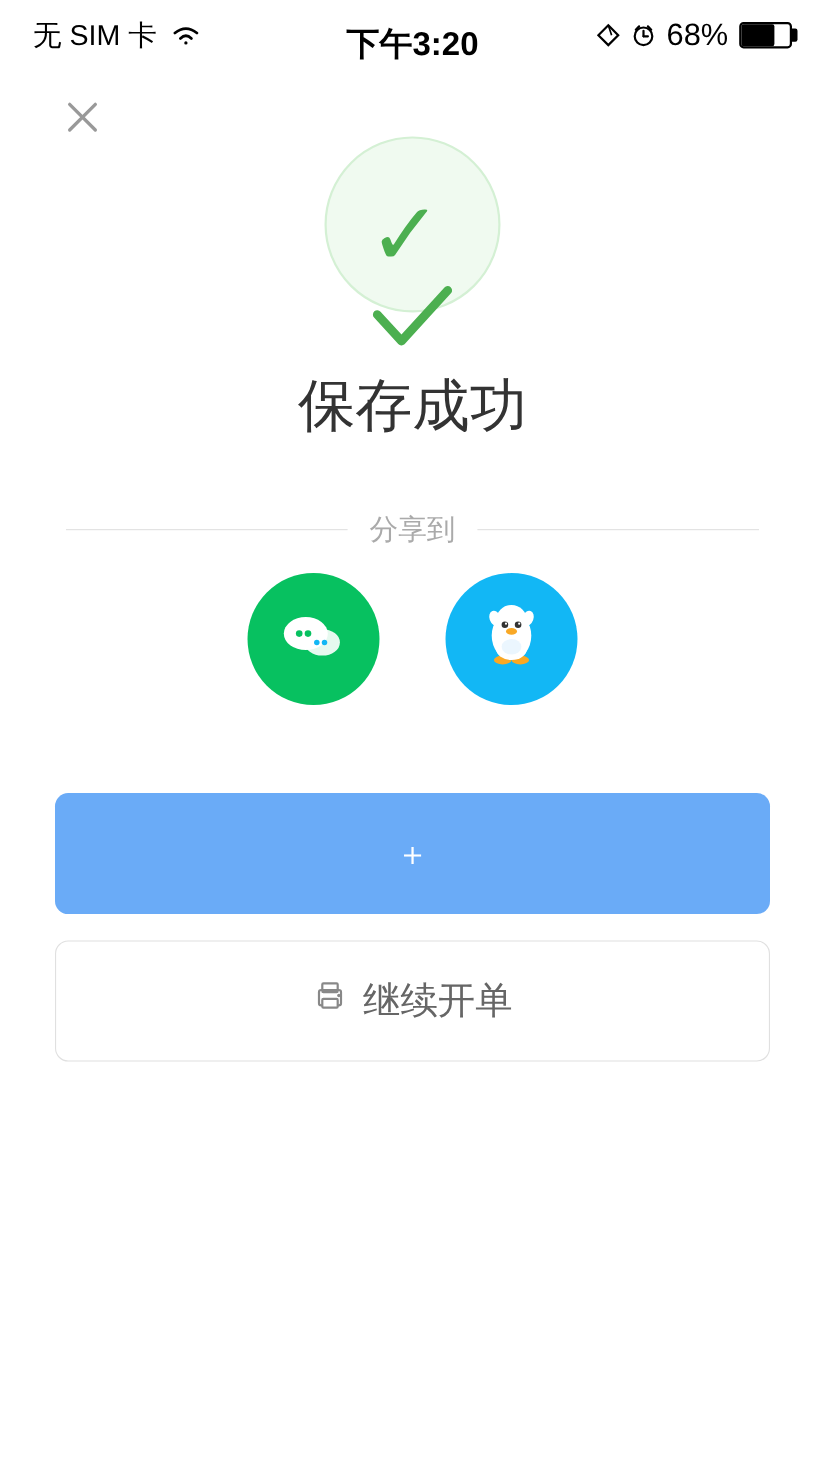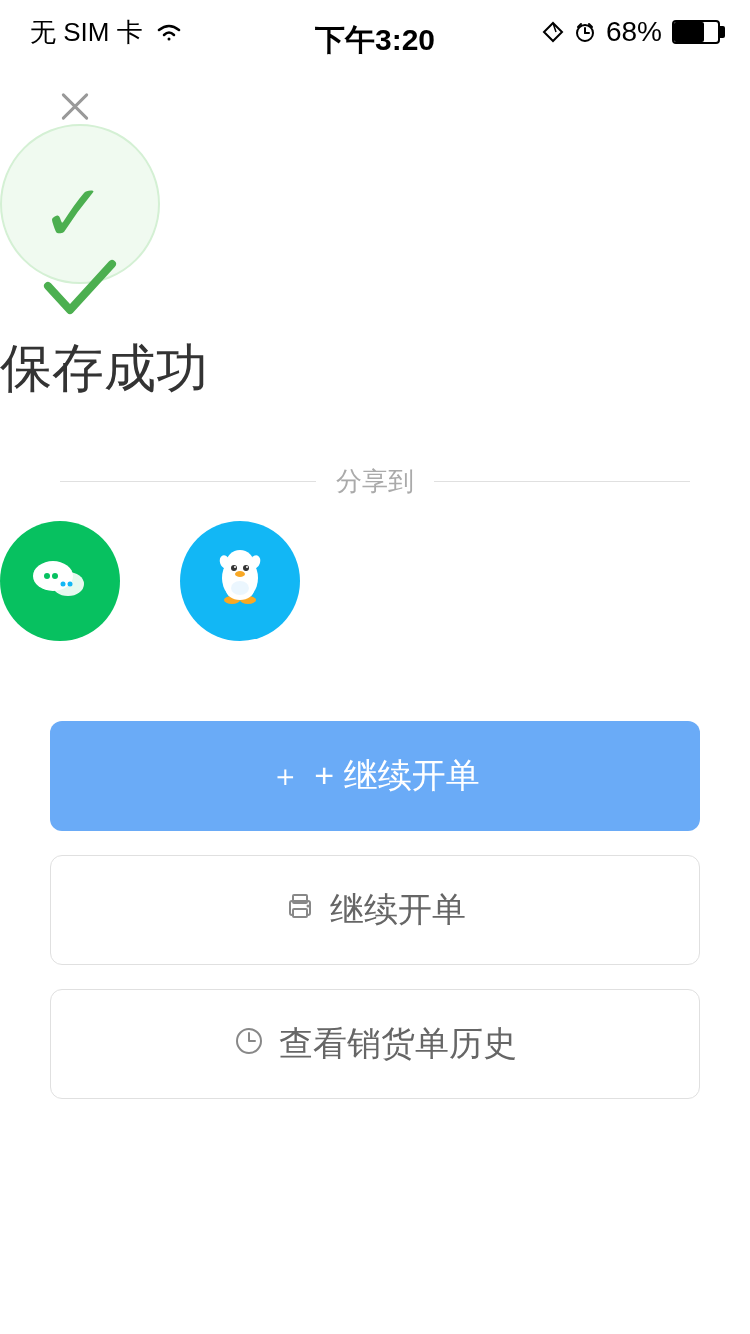--- a/index.html
+++ b/index.html
@@ -117,21 +117,21 @@
       transform: rotate(45deg);
     }
     .close-btn .x-icon::after {
       transform: rotate(-45deg);
     }
 
     
     .main-content {
       display: flex;
       flex-direction: column;
-      align-items: flex-start;
+      align-items: center;
       padding-top: 60px;
     }
 
     
     .success-circle {
       width: 160px;
       height: 160px;
       border-radius: 50%;
       background: #f0faf0;
       border: 2px solid #d4f0d4;
@@ -341,39 +341,29 @@
         <ellipse cx="20" cy="16" rx="5" ry="7" fill="white" transform="rotate(-20, 20, 16)"></ellipse>
         <ellipse cx="50" cy="16" rx="5" ry="7" fill="white" transform="rotate(20, 50, 16)"></ellipse>
       </svg>
     </button>
   </div>
 
   <div class="action-buttons">
 
     <button class="btn btn-primary">
       <span class="btn-icon">＋</span>
-      <span>+ 继续开单</span>
     </button>
 
     <button class="btn btn-secondary">
       <span class="btn-icon">
         <svg width="32" height="32" viewBox="0 0 32 32" fill="none">
           <rect x="6" y="10" width="20" height="14" rx="2" stroke="#888" stroke-width="2" fill="none"></rect>
           <rect x="9" y="4" width="14" height="8" rx="1" stroke="#888" stroke-width="2" fill="none"></rect>
           <rect x="9" y="18" width="14" height="8" rx="1" stroke="#888" stroke-width="2" fill="white"></rect>
           <circle cx="24" cy="15" r="1.5" fill="#888"></circle>
         </svg>
       </span>
       <span>继续开单</span>
     </button>
 
-    <button class="btn btn-secondary">
-      <span class="btn-icon">
-        <svg width="32" height="32" viewBox="0 0 32 32" fill="none">
-          <circle cx="16" cy="16" r="12" stroke="#888" stroke-width="2" fill="none"></circle>
-          <polyline points="16,8 16,16 22,16" stroke="#888" stroke-width="2" stroke-linecap="round" stroke-linejoin="round" fill="none"></polyline>
-        </svg>
-      </span>
-      <span>查看销货单历史</span>
-    </button>
   </div>
 
 </div>
 
 </body></html>

